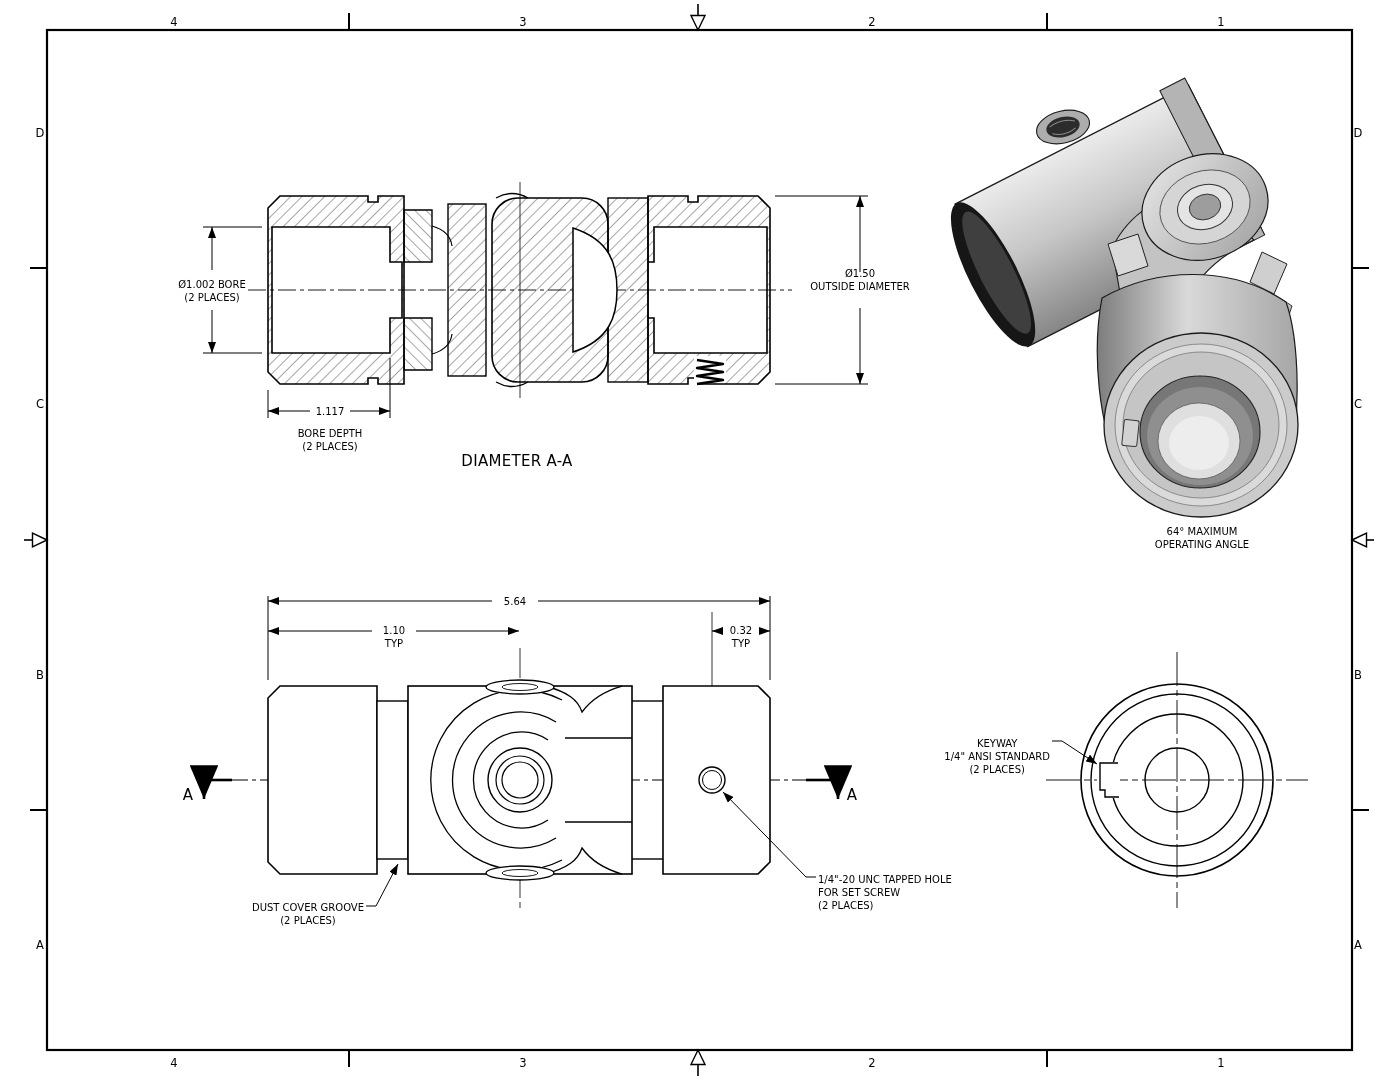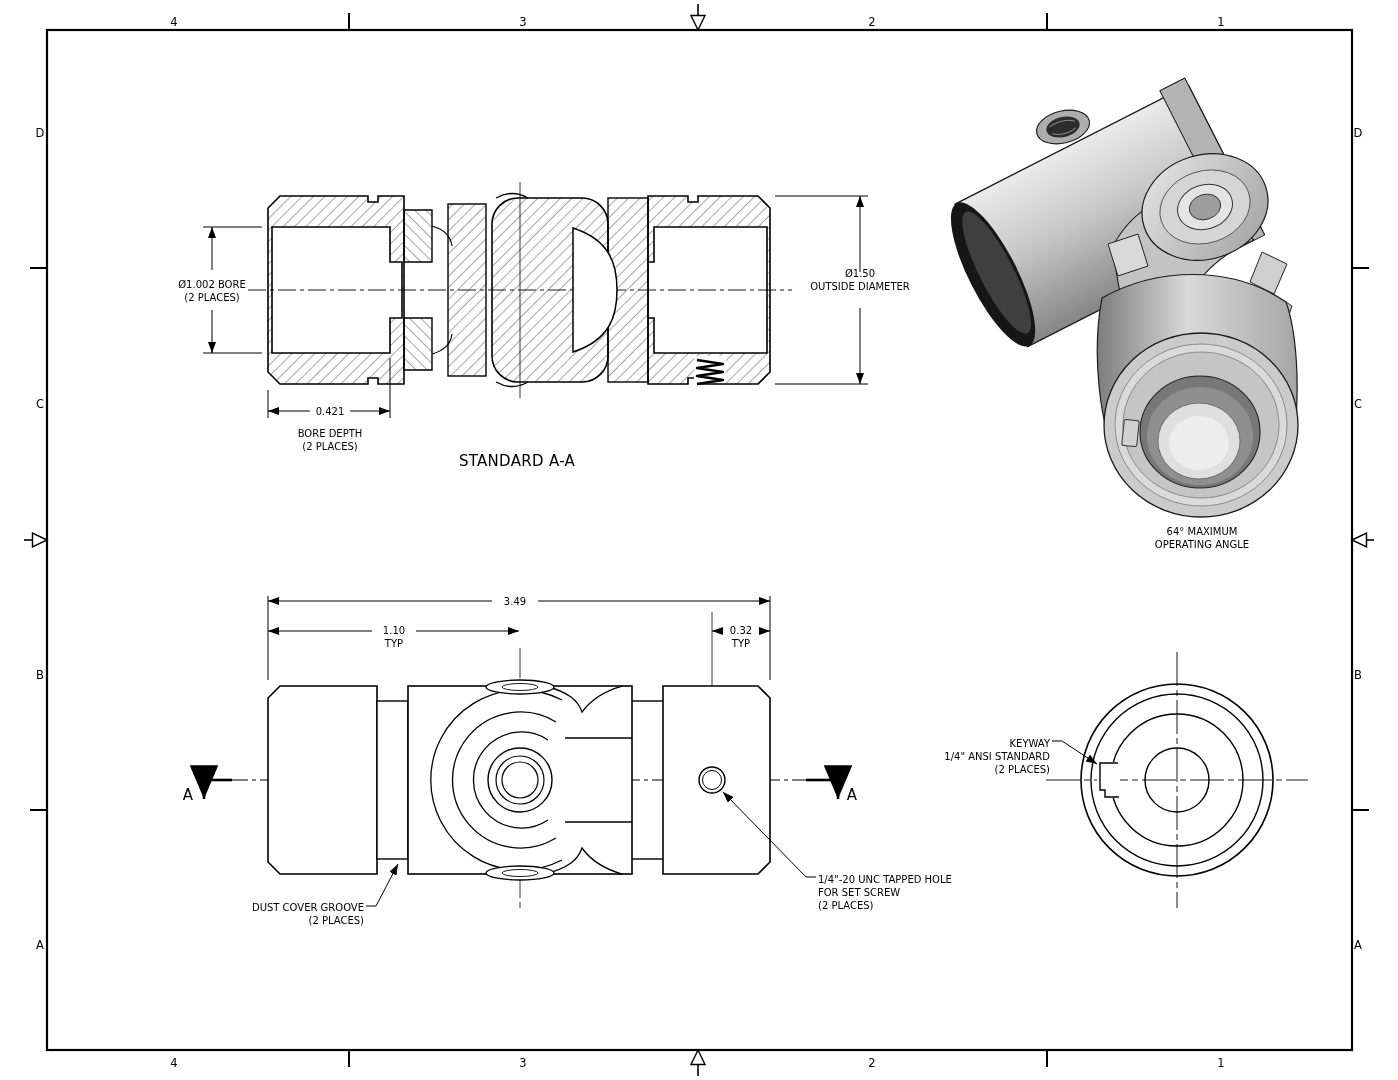--- a/index.html
+++ b/index.html
@@ -1,21 +1,21 @@
 <!DOCTYPE html>
 <html><head>
 <meta charset="utf-8">
 <style>
   html,body{margin:0;padding:0;background:#ffffff;}
   #stage{position:relative;width:1398px;height:1080px;background:#ffffff;overflow:hidden;
          font-family:"DejaVu Sans","Liberation Sans",sans-serif;}
   #lineart{position:absolute;left:0;top:0;}
   .lbl{position:absolute;font-size:10px;line-height:13px;color:#000;white-space:pre-line;}
   .c{transform:translate(-50%,-50%);text-align:center;}
-  .r{transform:translate(-100%,-50%);text-align:right;}
+  .r{transform:translate(-100%,-50%);text-align:center;}
   .l{transform:translate(0,-50%);text-align:left;}
   .zone{font-size:11.5px;}
   .title{font-size:15px;letter-spacing:0.3px;}
   .marker{font-size:15px;}
 </style>
 </head>
 <body>
 
 <div id="stage">
 
@@ -275,29 +275,29 @@
   <div class="lbl zone c" style="left:40px;top:945px">A</div>
   <div class="lbl zone c" style="left:1358px;top:133px">D</div>
   <div class="lbl zone c" style="left:1358px;top:404px">C</div>
   <div class="lbl zone c" style="left:1358px;top:675px">B</div>
   <div class="lbl zone c" style="left:1358px;top:945px">A</div>
 
   <div class="lbl c" style="left:212px;top:291px">Ø1.002 BORE
 (2 PLACES)</div>
   <div class="lbl c" style="left:860px;top:280px">Ø1.50
 OUTSIDE DIAMETER</div>
-  <div class="lbl c" style="left:330px;top:411px">0.421</div>
+  <div class="lbl c" style="left:330px;top:411px">1.117</div>
   <div class="lbl c" style="left:330px;top:440px">BORE DEPTH
 (2 PLACES)</div>
-  <div class="lbl title c" style="left:517px;top:461px">STANDARD A-A</div>
+  <div class="lbl title c" style="left:517px;top:461px">DIAMETER A-A</div>
 
   <div class="lbl c" style="left:1202px;top:538px">64° MAXIMUM
 OPERATING ANGLE</div>
 
-  <div class="lbl c" style="left:515px;top:601px">3.49</div>
+  <div class="lbl c" style="left:515px;top:601px">5.64</div>
   <div class="lbl c" style="left:394px;top:637px">1.10
 TYP</div>
   <div class="lbl c" style="left:741px;top:637px">0.32
 TYP</div>
   <div class="lbl marker c" style="left:188px;top:795px">A</div>
   <div class="lbl marker c" style="left:852px;top:795px">A</div>
   <div class="lbl r" style="left:364px;top:914px">DUST COVER GROOVE
 (2 PLACES)</div>
   <div class="lbl l" style="left:818px;top:892px">1/4"-20 UNC TAPPED HOLE
 FOR SET SCREW

